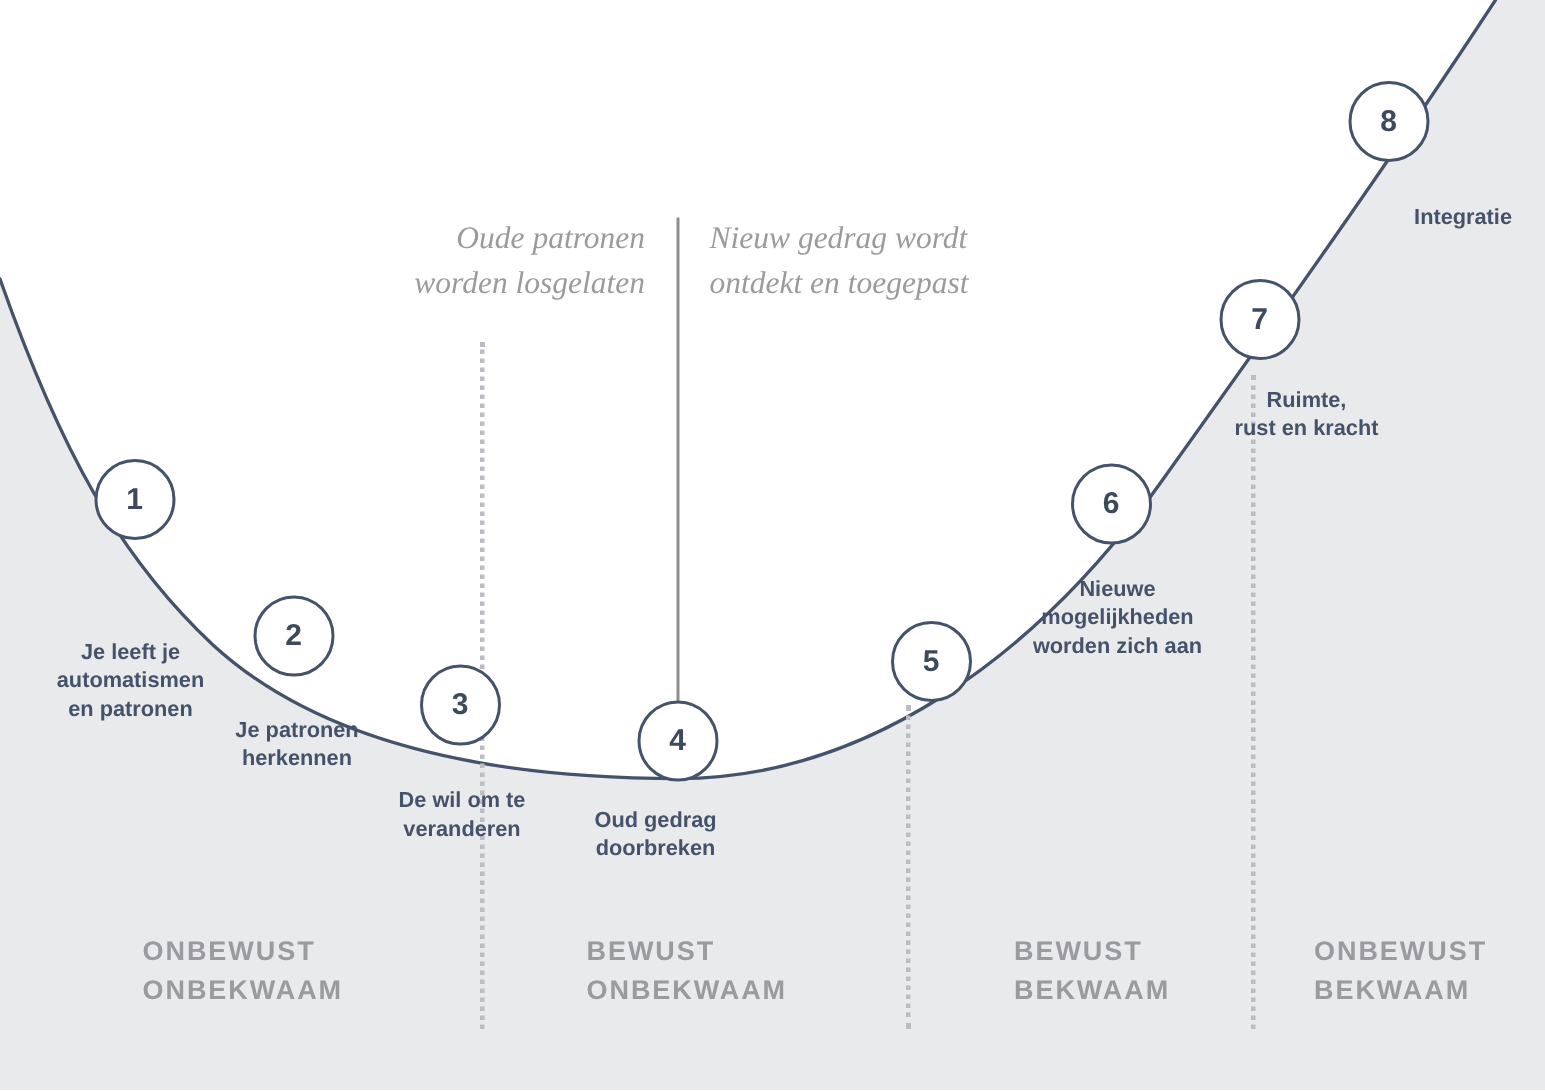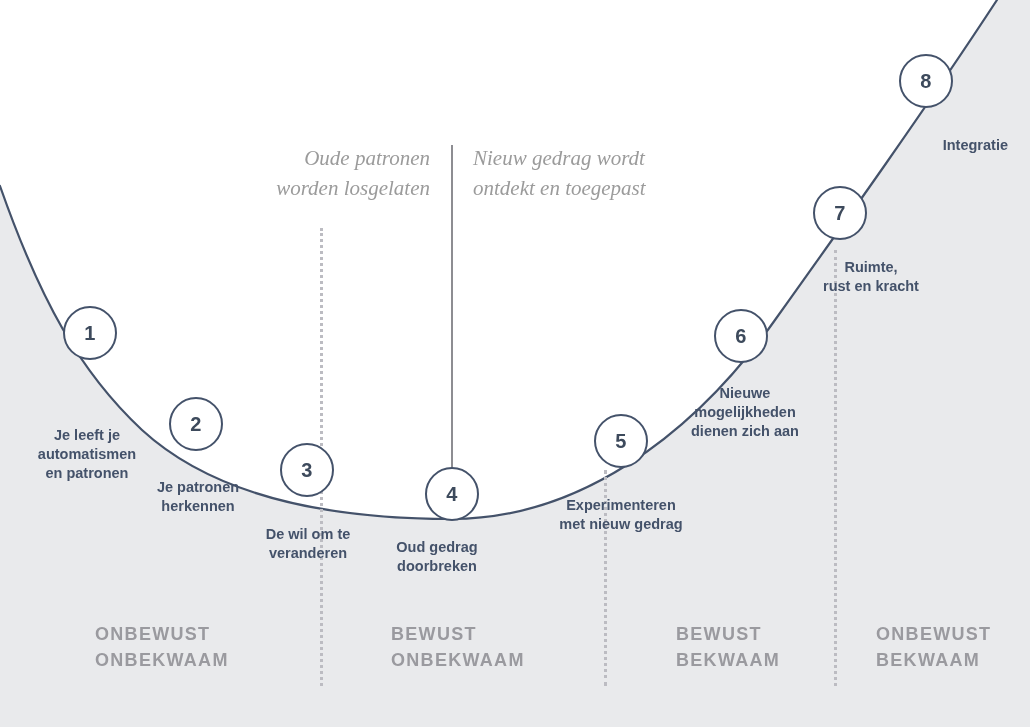--- a/index.html
+++ b/index.html
@@ -122,25 +122,23 @@
 
   <div class="node-label" style="left:22px; top:386px; width:130px; text-align:center;margin-top:40px;">Je leeft je
 automatismen
 en patronen</div>
   <div class="node-label" style="left:134px; top:478px; width:128px; text-align:center;">Je patronen
 herkennen</div>
   <div class="node-label" style="left:244px; top:525px; width:128px; text-align:center;">De wil om te
 veranderen</div>
   <div class="node-label" style="left:372px; top:538px; width:130px; text-align:center;">Oud gedrag
 doorbreken</div>
-  <div class="node-label" style="left:545px; top:496px; width:152px; text-align:center;">Experimenteren
-met nieuw gedrag</div>
   <div class="node-label" style="left:675px; top:384px; width:140px; text-align:center;">Nieuwe
 mogelijkheden
-dienen zich aan</div>
+worden zich aan</div>
   <div class="node-label" style="left:805px; top:258px; width:132px; text-align:center;">Ruimte,
 rust en kracht</div>
   <div class="node-label" style="left:888px; top:136px; width:120px; text-align:right;">Integratie</div>
 
   <div class="zone-label" style="left:95px; top:621px; width:200px;">ONBEWUST
 ONBEKWAAM</div>
   <div class="zone-label" style="left:391px; top:621px; width:200px;">BEWUST
 ONBEKWAAM</div>
   <div class="zone-label" style="left:676px; top:621px; width:200px;">BEWUST
 BEKWAAM</div>

